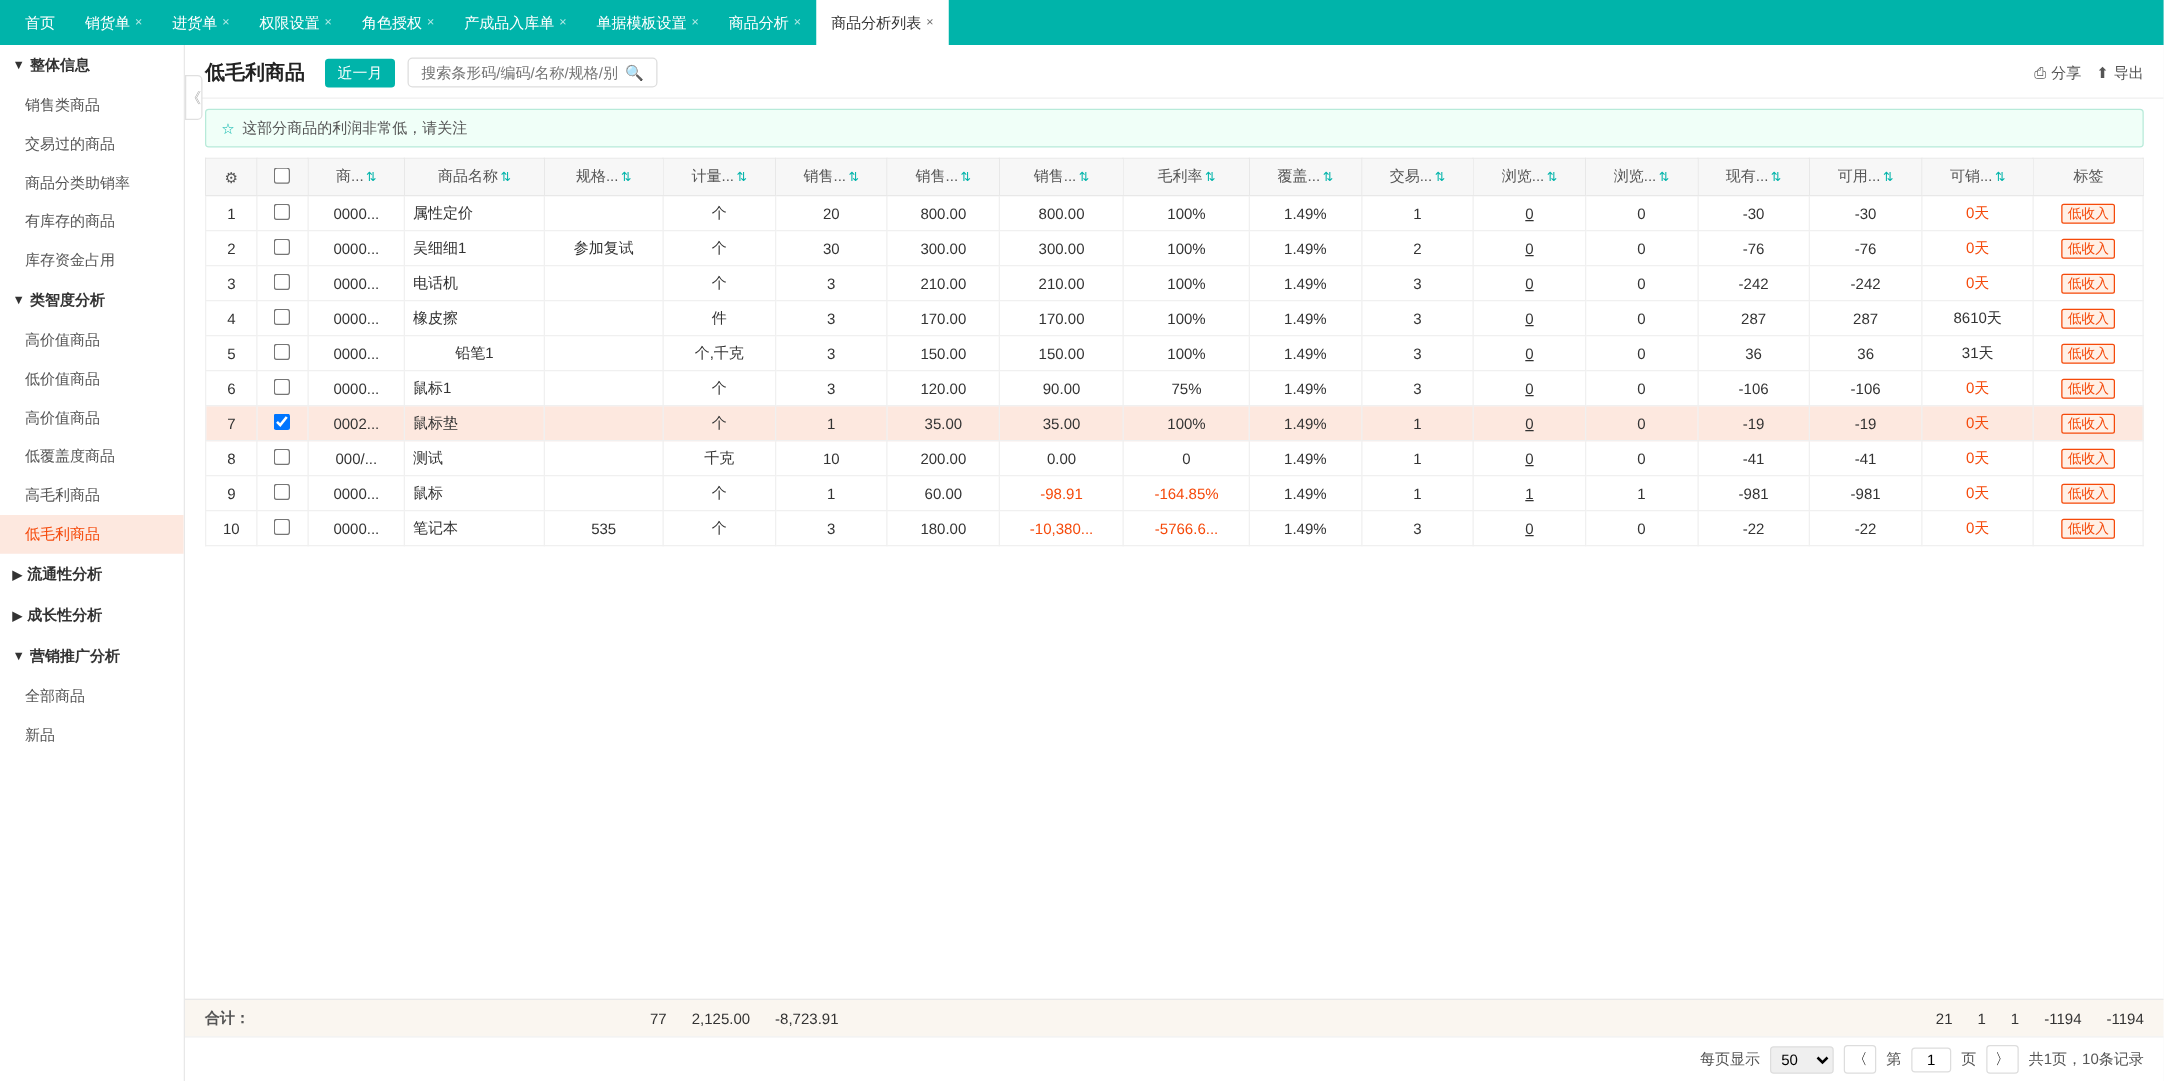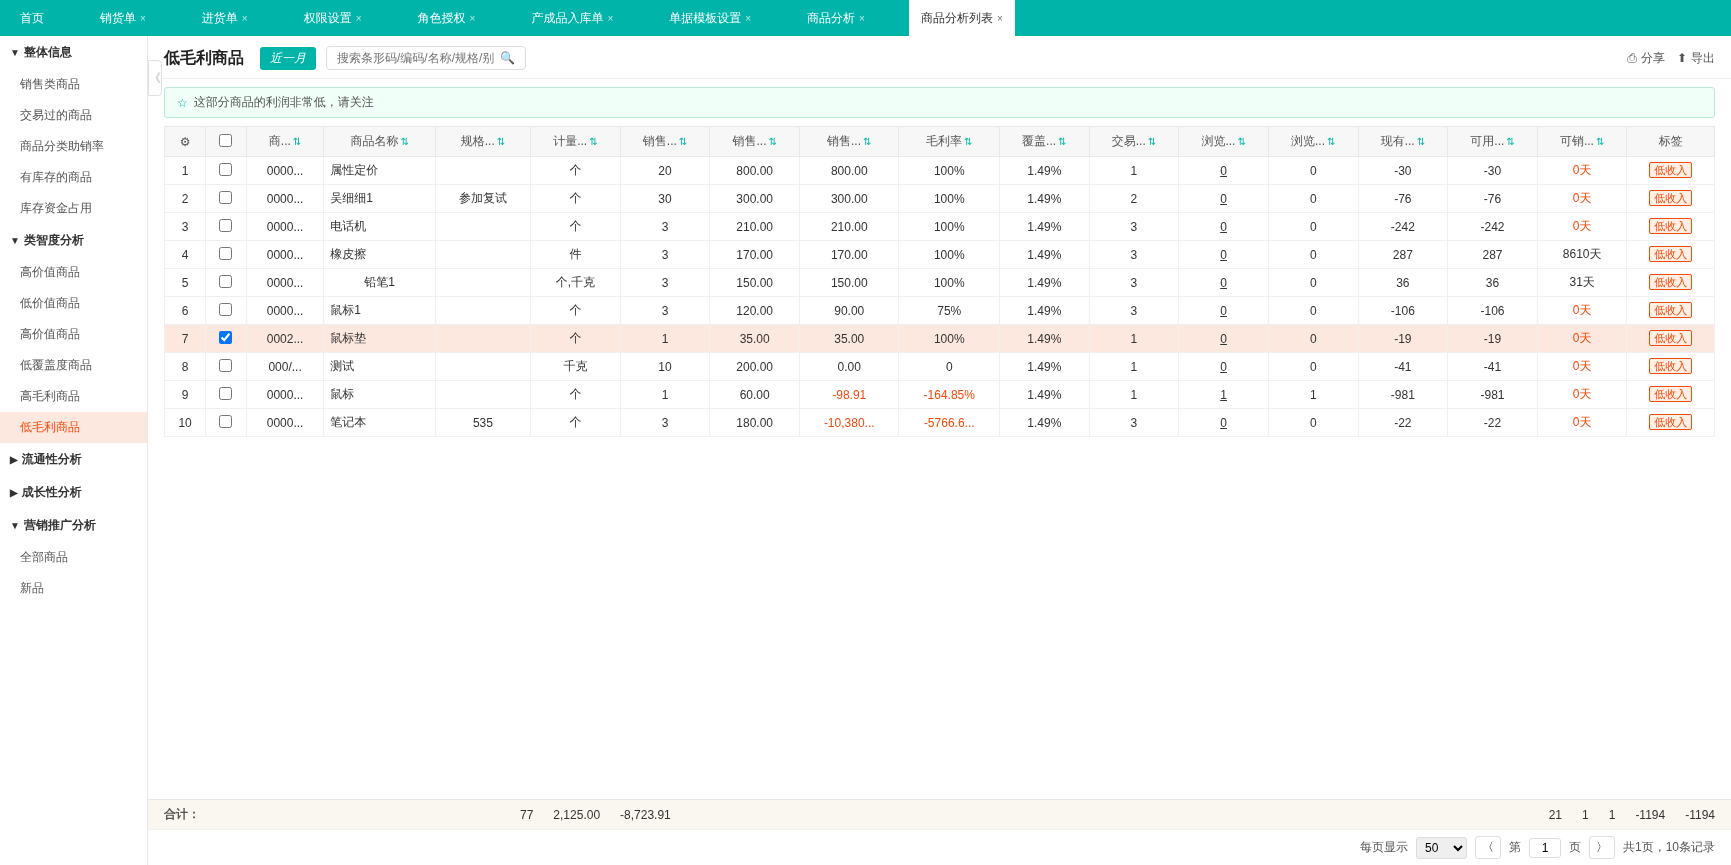--- a/index.html
+++ b/index.html
@@ -6,21 +6,20 @@
     body { background: #f5f5f5; overflow-x: hidden; }
 
     
     .top-nav {
       background: #00b4aa;
       display: flex;
       align-items: center;
       height: 36px;
       padding: 0 8px;
       color: #fff;
-      gap: 32px;
     }
     .nav-item {
       padding: 0 12px;
       height: 36px;
       display: flex;
       align-items: center;
       cursor: pointer;
       white-space: nowrap;
       font-size: 13px;
     }
@@ -99,21 +98,20 @@
       margin-right: 6px;
     }
     .period-btn {
       background: #00b4aa;
       color: #fff;
       border: none;
       border-radius: 3px;
       padding: 3px 10px;
       cursor: pointer;
       font-size: 12px;
-      font-style: italic;
     }
     .search-box {
       border: 1px solid #ddd;
       border-radius: 4px;
       padding: 4px 10px;
       width: 200px;
       color: #999;
       display: flex;
       align-items: center;
       gap: 6px;

